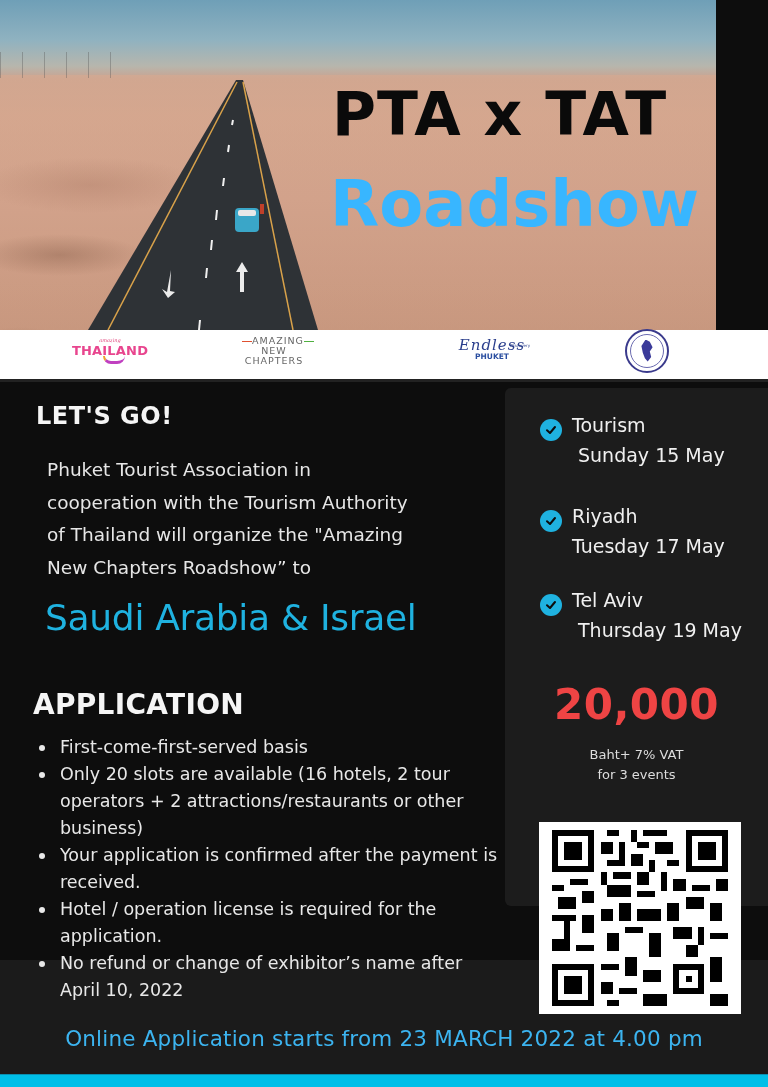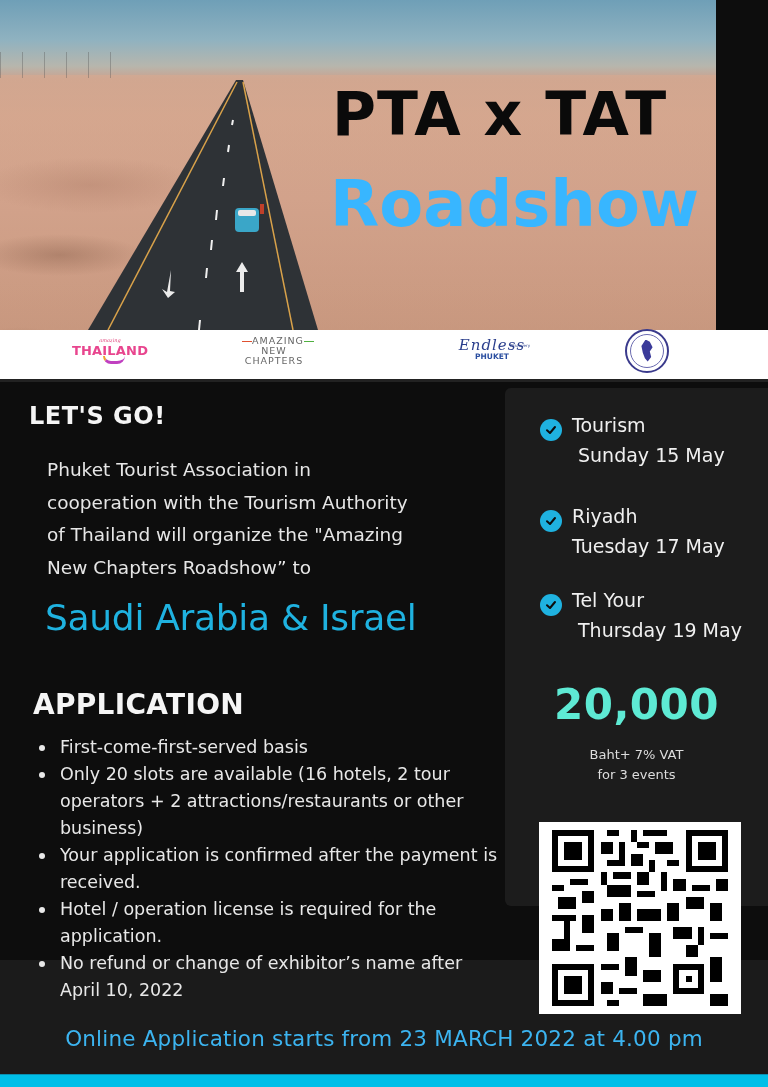--- a/index.html
+++ b/index.html
@@ -65,21 +65,21 @@
   
   .bottom-band { position: absolute; left: 0; top: 960px; width: 768px; height: 114px; background: #1b1b1b; }
   .cyan-bar { position: absolute; left: 0; top: 1074px; width: 768px; height: 13px; background: #00bfe8; border-top: 1px solid #0a8fb0; }
 
   .side-panel {
     position: absolute; left: 505px; top: 388px; width: 263px; height: 518px;
     background: #1c1c1c; border-radius: 6px 0 0 6px;
   }
 
   .lets-go {
-    position: absolute; left: 29px; top: 402px;
+    position: absolute; left: 36px; top: 402px;
     font-size: 24px; font-weight: bold; color: #f5f5f5; letter-spacing: 0.5px;
   }
   .intro {
     position: absolute; left: 47px; top: 454px; width: 460px;
     font-size: 18.5px; line-height: 32.5px; color: #e6e6e6; white-space: pre-line;
   }
   .destination {
     position: absolute; left: 45px; top: 597px;
     font-size: 36px; color: #1fb2e0; font-family: "DejaVu Sans", sans-serif; letter-spacing: -0.3px;
   }
@@ -91,21 +91,21 @@
   }
   .event .check svg { width: 12px; height: 12px; }
   .event .city { position: absolute; left: 32px; top: 0; font-size: 19px; color: #f0f0f0; white-space: nowrap; }
   .event .date { position: absolute; top: 30px; font-size: 19px; color: #f0f0f0; white-space: nowrap; }
   .event-1 { top: 414px; } .event-1 .date { left: 38px; }
   .event-2 { top: 505px; } .event-2 .date { left: 32px; }
   .event-3 { top: 589px; } .event-3 .date { left: 38px; }
 
   .price {
     position: absolute; left: 505px; top: 680px; width: 263px; text-align: center;
-    font-size: 42px; font-weight: bold; color: #5eead4; letter-spacing: 0.5px;
+    font-size: 42px; font-weight: bold; color: #ef4444; letter-spacing: 0.5px;
   }
   .price-notes { position: absolute; left: 505px; top: 736px; width: 263px; text-align: center; margin-top: 9px; }
   .price-notes div { font-size: 13px; line-height: 19.5px; color: #dddddd; }
 
   .qr {
     position: absolute; left: 539px; top: 822px; width: 202px; height: 192px;
     background: #ffffff; padding: 8px;
   }
   .qr svg { width: 186px; height: 176px; display: block; }
 
@@ -208,21 +208,21 @@
   </span>
   <span class="city">Riyadh</span>
   <span class="date">Tuesday 17 May</span>
 </div>
 <div class="event event-3">
   <span class="check">
     <svg viewBox="0 0 12 12">
         <path d="M2 6.2 L5 9 L10 3" fill="none" stroke="#0d0d0d" stroke-width="2" stroke-linecap="round" stroke-linejoin="round"></path>
       </svg>
   </span>
-  <span class="city">Tel Your</span>
+  <span class="city">Tel Aviv</span>
   <span class="date">Thursday 19 May</span>
 </div>
 
 <div class="price">20,000</div>
 <div class="price-notes">
   <div>Baht+ 7% VAT</div>
   <div>for 3 events</div>
 </div>
 
 <div class="qr">

